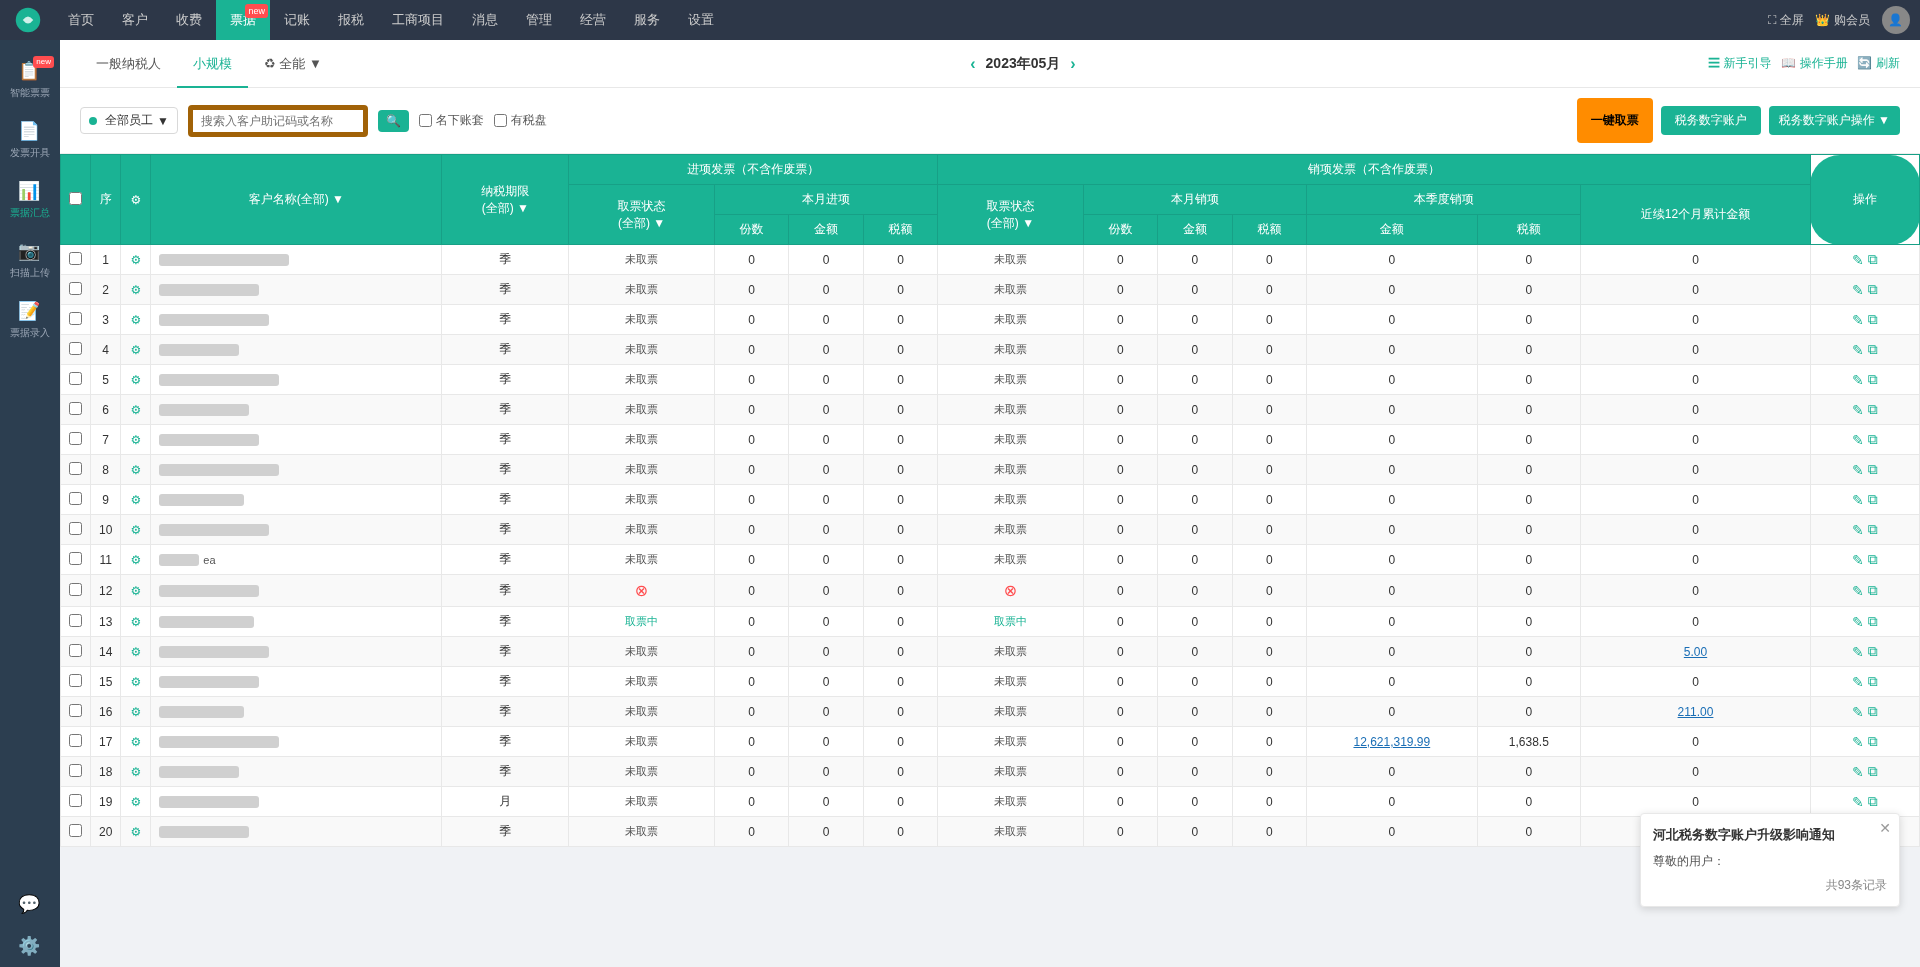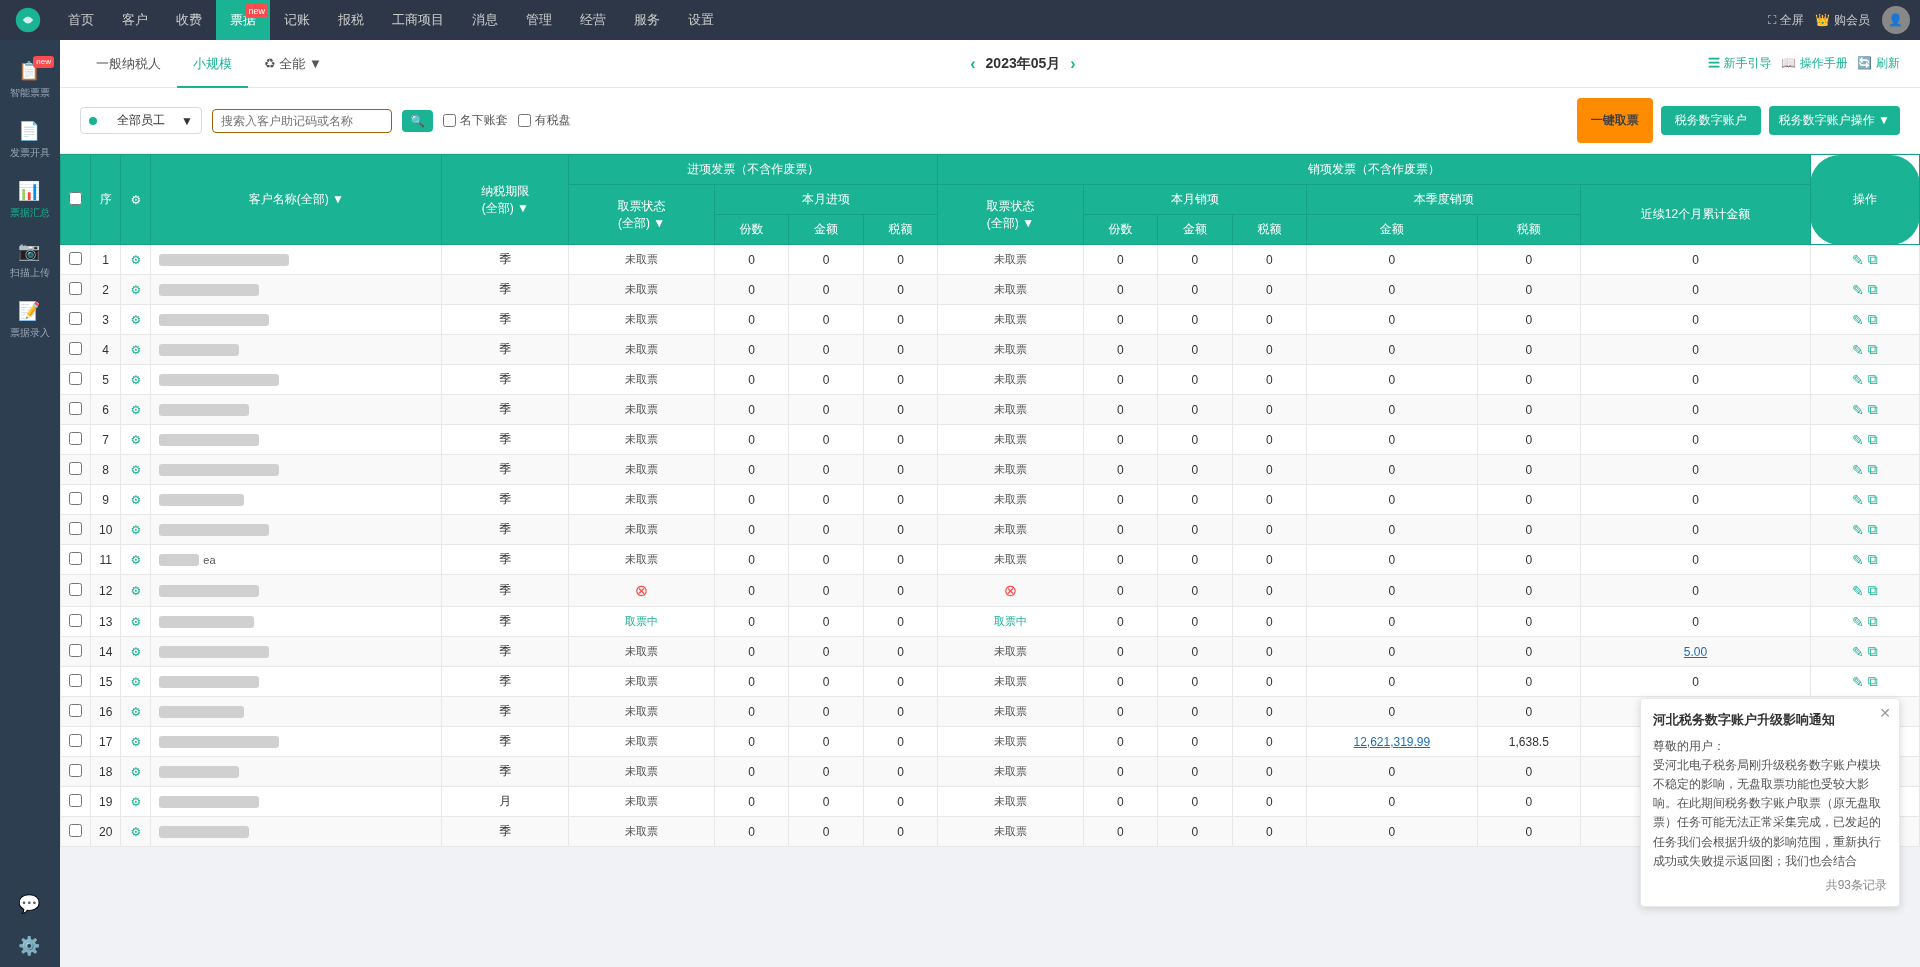--- a/index.html
+++ b/index.html
@@ -152,31 +152,31 @@
     
     .toolbar {
       background: #fff;
       padding: 10px 20px;
       display: flex;
       align-items: center;
       gap: 10px;
       border-bottom: 1px solid #eee;
     }
     .staff-select {
-      display: flex; align-items: center; gap: 16px;
+      display: flex; align-items: center; gap: 4px;
       border: 1px solid #d9d9d9;
       border-radius: 4px;
       padding: 4px 8px;
       cursor: pointer;
       font-size: 12px;
       color: #333;
       background: #fff;
     }
     .search-input {
-      border: 1px solid #a16207;
+      border: 5px solid #a16207;
       border-radius: 4px;
       padding: 4px 8px;
       font-size: 12px;
       width: 180px;
       outline: none;
     }
     .search-btn {
       background: #1ab394;
       border: none;
       border-radius: 4px;
@@ -191,21 +191,21 @@
     }
     .toolbar-right {
       margin-left: auto;
       display: flex; align-items: center; gap: 8px;
     }
     .btn-primary {
       background: #ff8c00;
       border: none;
       border-radius: 4px;
       padding: 14px 14px;
-      color: #404040;
+      color: #000000;
       cursor: pointer;
       font-size: 12px;
       font-weight: bold;
     }
     .btn-teal {
       background: #1ab394;
       border: none;
       border-radius: 4px;
       padding: 6px 14px;
       color: #fff;
@@ -945,16 +945,15 @@
   </div>
 
 
 </div>
 
 <div class="notification-popup">
   <span class="close-btn">✕</span>
   <div class="title">河北税务数字账户升级影响通知</div>
   <div class="content">
     <div>尊敬的用户：</div>
-    <div>受河北电子税务局刚升级税务数字账户模块不稳定的影响，无盘取票功能也受较大影响。在此期间税务数字账户取票（原无盘取票）任务可能无法正常采集完成，已发起的任务我们会根据升级的影响范围，重新执行成功或失败提示返回图；我们也会结合</div>
   </div>
   <div class="footer-count">共93条记录</div>
 </div>
 
 </body></html>

